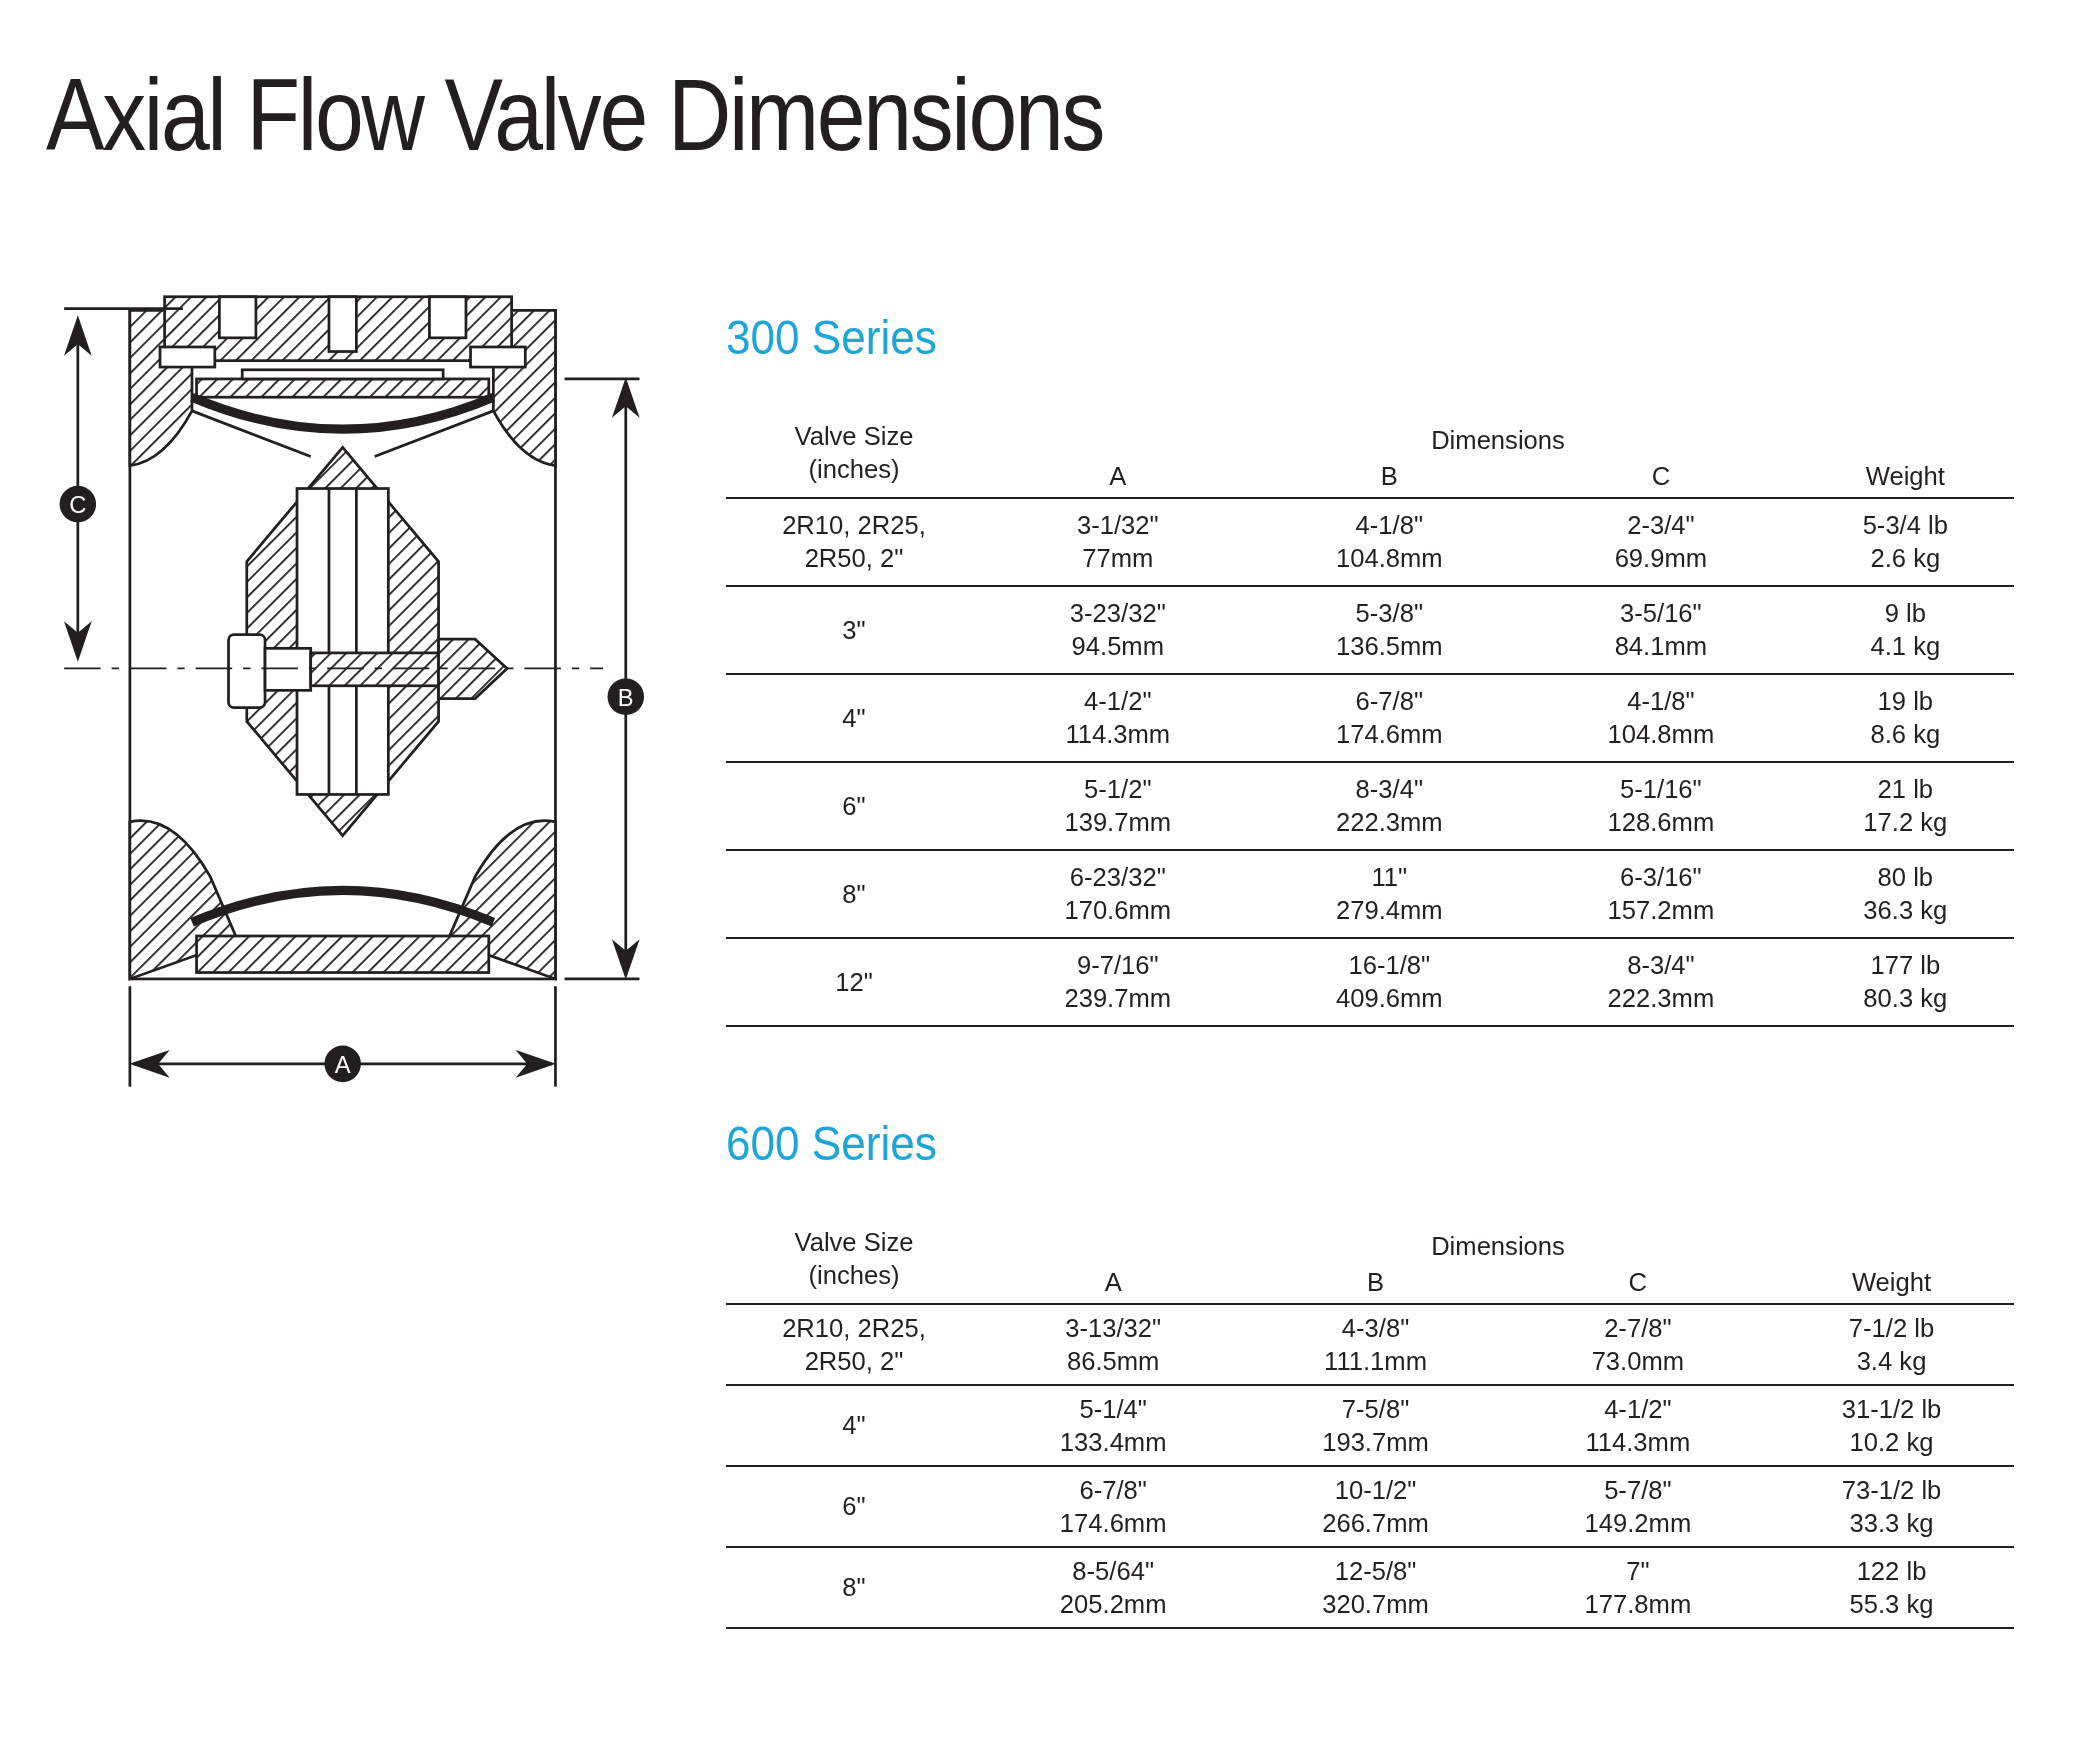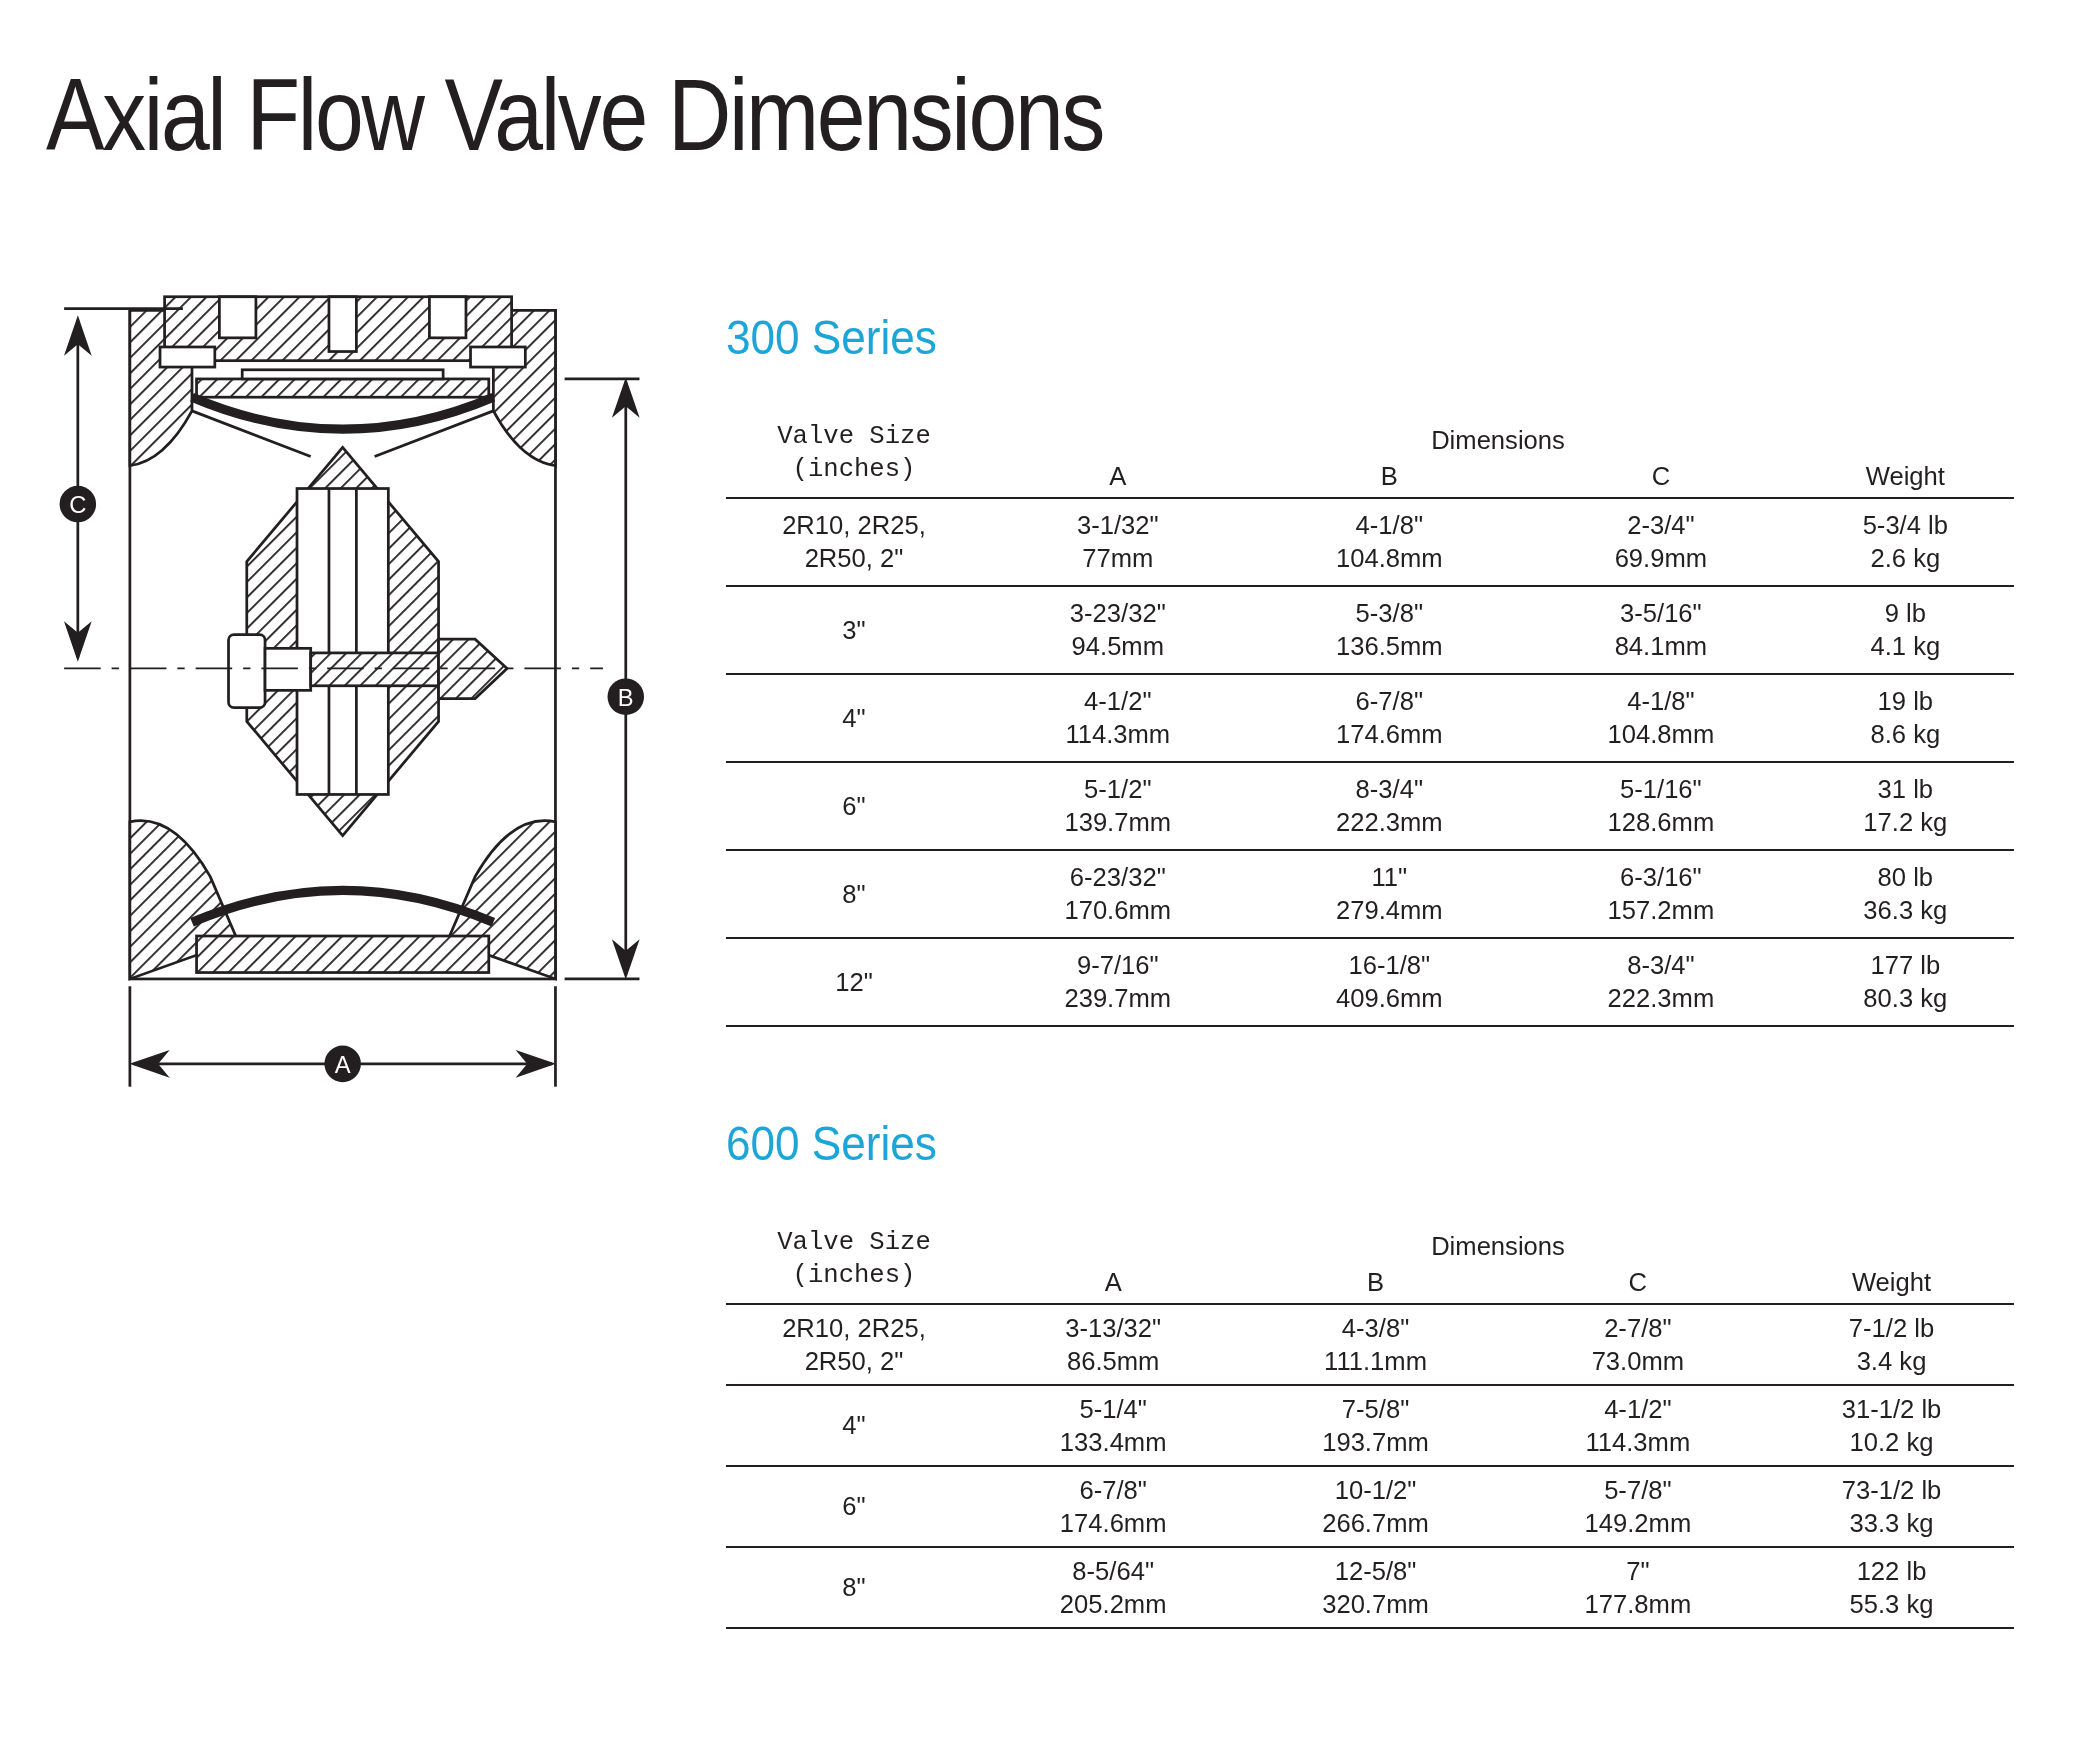--- a/index.html
+++ b/index.html
@@ -10,21 +10,21 @@
   .series h2{margin:0;font-weight:400;font-size:49px;color:#1ba5d8;transform:scaleX(0.9);transform-origin:left top;}
   table{border-collapse:collapse;width:100%;font-size:25.6px;}
   th{font-weight:400;}
   td,th{text-align:center;padding:0;}
   .hdr1 th{height:46px;vertical-align:bottom;}
   .hdr2 th{height:42px;vertical-align:middle;border-bottom:2.7px solid #231f20;}
   .vs{vertical-align:middle!important;line-height:33px;border-bottom:2.7px solid #231f20;}
   tbody td{border-bottom:2.7px solid #231f20;height:86px;line-height:33px;}
   .t600 tbody td{height:79px;}
   .cell span{display:block;}
-  .col0{width:256px;font-family:Liberation Mono, monospace;}
+  .col0{width:256px;}
 </style>
 </head>
 <body>
 
 <div class="title">Axial Flow Valve Dimensions</div>
 
 <div class="diagram">
 <svg width="621" height="804" viewBox="0 0 680 880" xmlns="http://www.w3.org/2000/svg">
   <defs>
     <pattern id="hatch" width="12" height="12" patternUnits="userSpaceOnUse" patternTransform="rotate(45)">
@@ -195,21 +195,21 @@
           </td>
           <td class="cell">
             <span>8-3/4"</span>
             <span>222.3mm</span>
           </td>
           <td class="cell">
             <span>5-1/16"</span>
             <span>128.6mm</span>
           </td>
           <td class="cell">
-            <span>31 lb</span>
+            <span>21 lb</span>
             <span>17.2 kg</span>
           </td>
         </tr>
         <tr>
           <td class="cell">
             <span>8"</span>
             <span></span>
           </td>
           <td class="cell">
             <span>6-23/32"</span>

